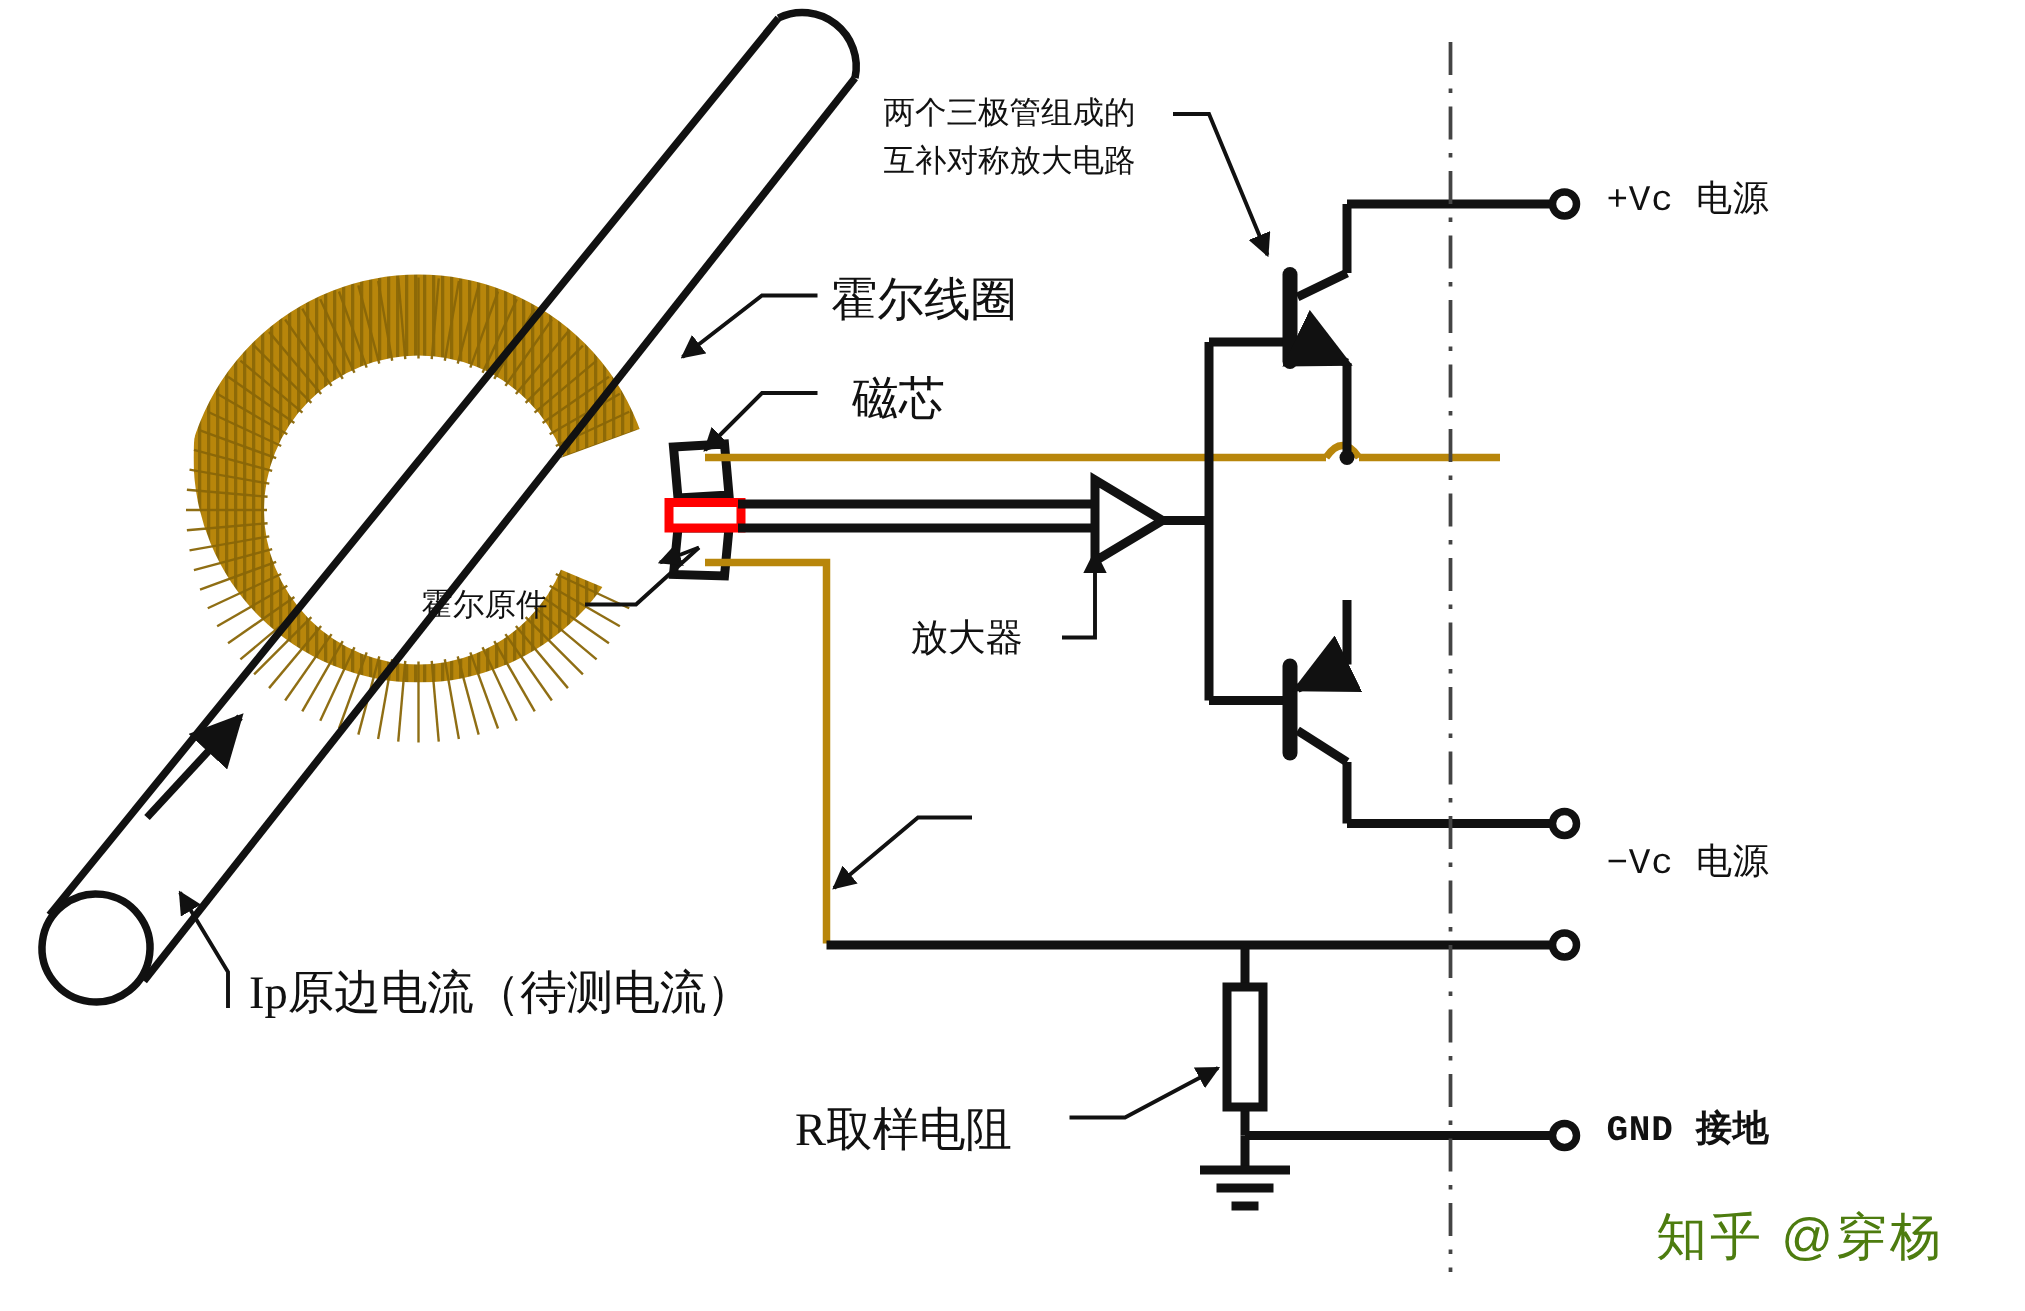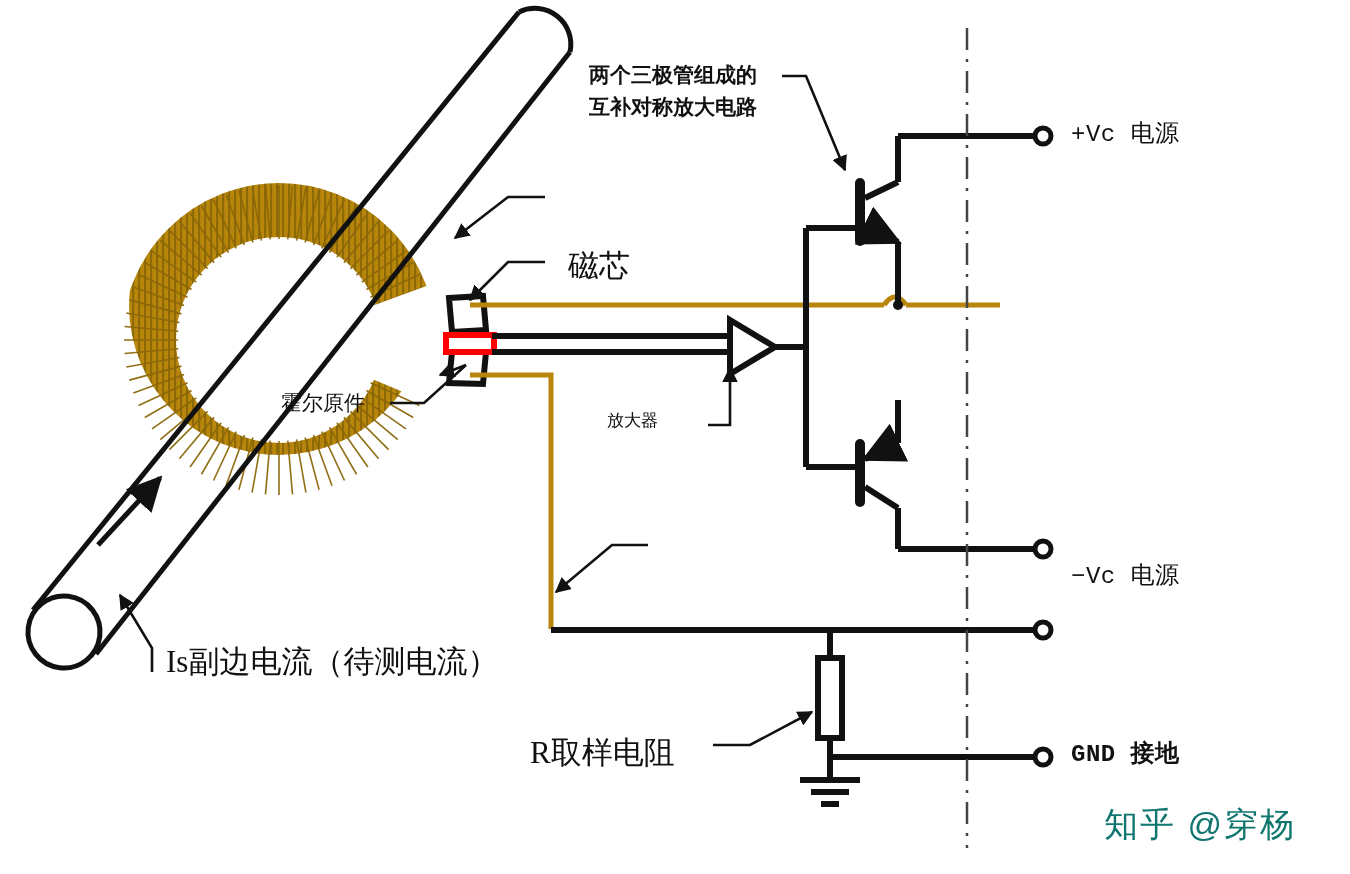--- a/index.html
+++ b/index.html
@@ -23,27 +23,27 @@
     height: 874px;
   }
   .lbl {
     position: absolute;
     color: #111111;
     white-space: nowrap;
     font-family: "Liberation Serif", "DejaVu Serif", serif;
     line-height: 1.28;
   }
   .lbl-lg { font-size: 31px; }
-  .lbl-md { font-size: 17px; }
+  .lbl-md { font-size: 25px; }
   .lbl-sm { font-size: 21px; }
   .lbl-mono { font-family: "Liberation Mono", "DejaVu Sans Mono", monospace; font-size: 24px; letter-spacing: 0.5px; }
-  .lbl-two-line { font-size: 21px; line-height: 1.5; font-weight: bold; }
+  .lbl-two-line { font-size: 21px; line-height: 1.5; }
   .watermark {
     position: absolute;
-    color: #0f766e;
+    color: #4d7c0f;
     font-family: "Liberation Sans", "DejaVu Sans", sans-serif;
     font-size: 34px;
     letter-spacing: 2px;
     white-space: nowrap;
   }
 </style>
 </head>
 <body>
 
 <div id="stage">
@@ -267,29 +267,30 @@
 
       <path d="M 713 745 L 750 745 L 812 712" marker-end="url(#arrowSmall)"></path>
     </g>
   </svg>
 
   <div class="lbl lbl-two-line" style="left:589px; top:60px;">
     <div>两个三极管组成的</div>
     <div>互补对称放大电路</div>
   </div>
 
+  <div class="lbl lbl-lg" style="left:554px; top:180px;">霍尔线圈</div>
 
   <div class="lbl lbl-lg" style="left:568px; top:246px;">磁芯</div>
 
   <div class="lbl lbl-sm" style="left:281px; top:390px;">霍尔原件</div>
 
   <div class="lbl lbl-md" style="left:607px; top:410px;">放大器</div>
 
 
-  <div class="lbl lbl-lg" style="left:166px; top:642px;">Is副边电流（待测电流）</div>
+  <div class="lbl lbl-lg" style="left:166px; top:642px;">Ip原边电流（待测电流）</div>
 
   <div class="lbl lbl-lg" style="left:530px; top:733px;">R取样电阻</div>
 
   <div class="lbl lbl-mono" style="left:1071px; top:120px;">+Vc 电源</div>
 
   <div class="lbl lbl-mono" style="left:1071px; top:562px;">−Vc 电源</div>
 
 
   <div class="lbl lbl-mono" style="left:1071px; top:740px;font-weight:bold;">GND 接地</div>
 

